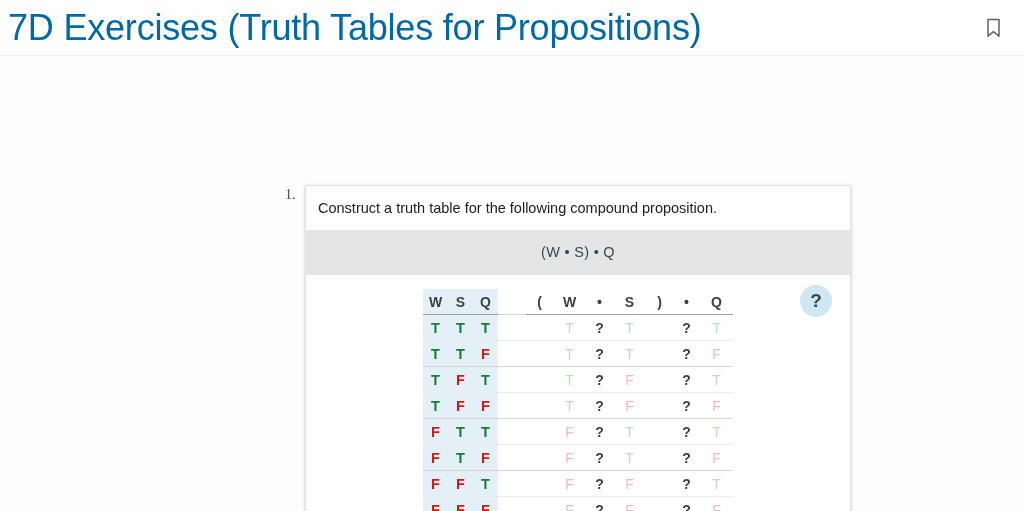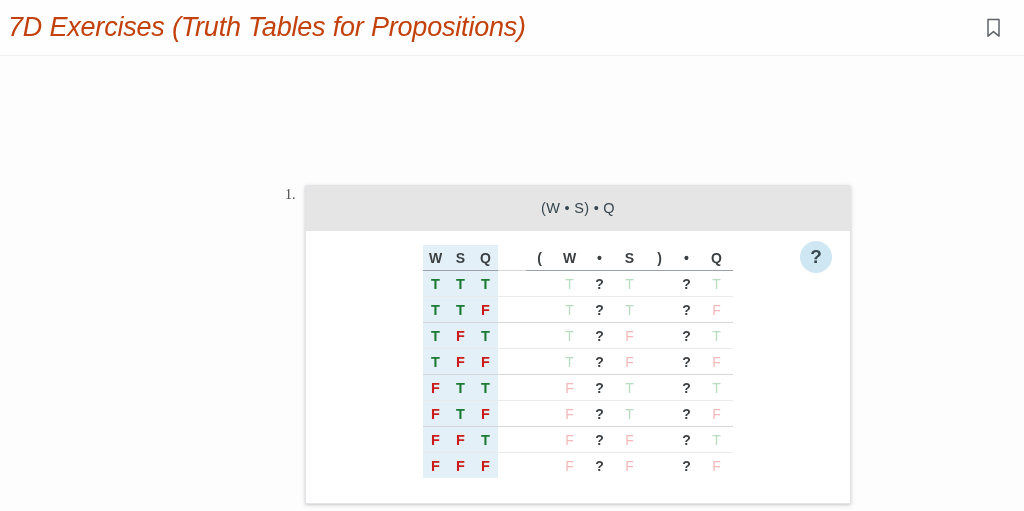--- a/index.html
+++ b/index.html
@@ -20,26 +20,25 @@
     position: relative;
     height: 56px;
     box-sizing: border-box;
     background: #fefefe;
     border-bottom: 1px solid #f0f0f1;
     display: flex;
     align-items: center;
     padding: 0 14px 0 8px;
   }
   .page-title {
-    font-size: 27px;
+    font-size: 36px;
     font-weight: 400;
-    color: #c2410c;
+    color: #0369a1;
     letter-spacing: -0.2px;
     white-space: nowrap;
-    font-style: italic;
   }
   .header-spacer { flex: 1 1 auto; }
   .bookmark-btn {
     width: 26px;
     height: 30px;
     display: flex;
     align-items: center;
     justify-content: center;
     cursor: pointer;
     margin-right: 4px;
@@ -164,20 +163,21 @@
     </svg>
   </div>
 </div>
 
 <div class="exercise-area">
 
   <div class="item-number">1.</div>
 
   <div class="card">
 
+    <div class="card-prompt">Construct a truth table for the following compound proposition.</div>
 
     <div class="proposition-banner">
       <span>(W • S) • Q</span>
     </div>
 
     <div class="card-body">
 
       <div class="help-badge">?</div>
 
       <table class="truth-table">

